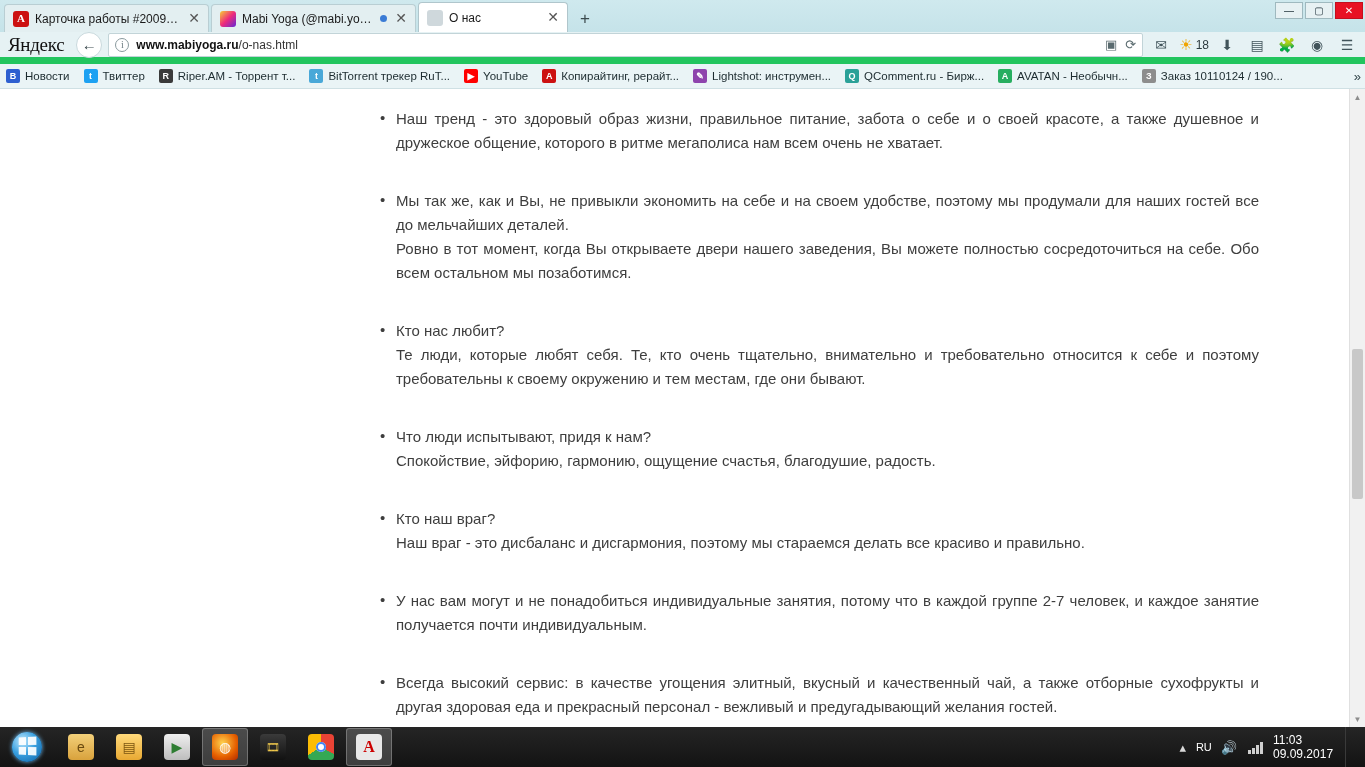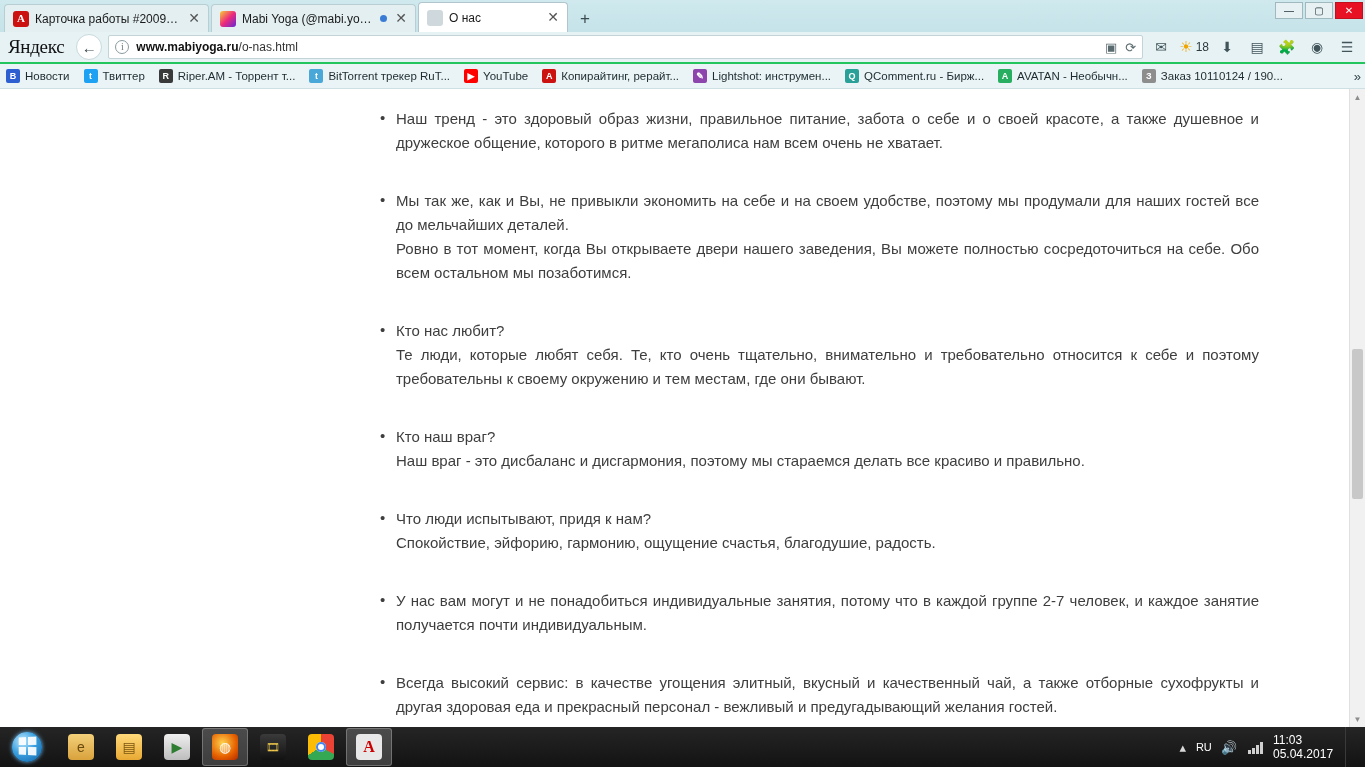--- a/index.html
+++ b/index.html
@@ -66,21 +66,21 @@
   .wbtn {
     width: 28px; height: 17px; border: 1px solid #9fb9bf; background: #e7f1f3;
     display: flex; align-items: center; justify-content: center;
     font-size: 10px; color: #21323a;
   }
   .wbtn.close { background: #e81123; border-color:#c20f1e; color: #fff; }
 
   
   .navbar {
     height: 32px; background: #e6f2f4; display: flex; align-items: center;
-    padding: 0 6px; gap: 6px; border-bottom: 2px solid #22c55e;
+    padding: 0 6px; gap: 6px; border-bottom: 7px solid #22c55e;
   }
   .yandex-logo {
     font-family: "Liberation Serif", serif;
     font-size: 19px; color: #111; padding: 0 6px 0 2px; letter-spacing: -0.3px;
   }
   .navbtn {
     width: 26px; height: 26px; border-radius: 50%;
     display: flex; align-items: center; justify-content: center;
     color: #3c4b4f; font-size: 15px;
   }
@@ -313,26 +313,26 @@
         </li>
         <li>
           <span class="ln">Мы так же, как и Вы, не привыкли экономить на себе и на своем удобстве, поэтому мы продумали для наших гостей все до мельчайших деталей.</span>
           <span class="ln">Ровно в тот момент, когда Вы открываете двери нашего заведения, Вы можете полностью сосредоточиться на себе. Обо всем остальном мы позаботимся.</span>
         </li>
         <li>
           <span class="ln">Кто нас любит?</span>
           <span class="ln">Те люди, которые любят себя. Те, кто очень тщательно, внимательно и требовательно относится к себе и поэтому требовательны к своему окружению и тем местам, где они бывают.</span>
         </li>
         <li>
+          <span class="ln">Что люди испытывают, придя к нам?</span>
+          <span class="ln">Спокойствие, эйфорию, гармонию, ощущение счастья, благодушие, радость.</span>
+        </li>
+        <li>
           <span class="ln">Кто наш враг?</span>
           <span class="ln">Наш враг - это дисбаланс и дисгармония, поэтому мы стараемся делать все красиво и правильно.</span>
-        </li>
-        <li>
-          <span class="ln">Что люди испытывают, придя к нам?</span>
-          <span class="ln">Спокойствие, эйфорию, гармонию, ощущение счастья, благодушие, радость.</span>
         </li>
         <li>
           <span class="ln">У нас вам могут и не понадобиться индивидуальные занятия, потому что в каждой группе 2-7 человек, и каждое занятие получается почти индивидуальным.</span>
         </li>
         <li>
           <span class="ln">Всегда высокий сервис: в качестве угощения элитный, вкусный и качественный чай, а также отборные сухофрукты и другая здоровая еда и прекрасный персонал - вежливый и предугадывающий желания гостей.</span>
         </li>
       </ul>
     </div>
 
@@ -377,17 +377,17 @@
     <span class="lang">RU</span>
     <span class="glyph">🔊</span>
     <span class="netbars">
         <i></i>
         <i></i>
         <i></i>
         <i></i>
       </span>
     <span class="clock">
       <span style="display:block">11:03</span>
-      <span style="display:block">05.04.2017</span>
+      <span style="display:block">09.09.2017</span>
     </span>
     <span class="showdesk"></span>
   </div>
 </div>
 
 </body></html>

